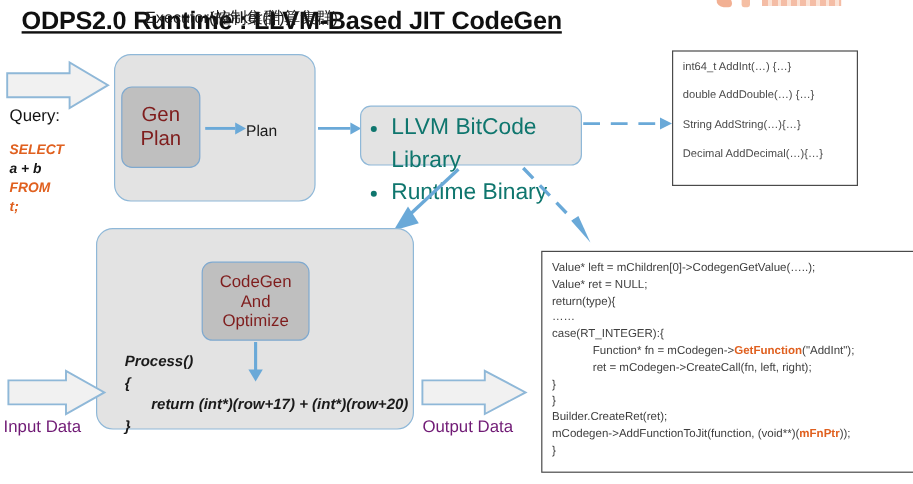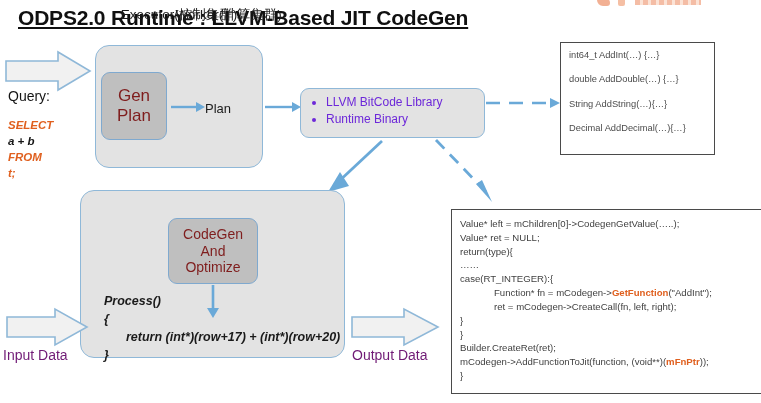--- a/index.html
+++ b/index.html
@@ -133,22 +133,22 @@
     border: 1px solid #8fb8d8;
     border-radius: 9px;
     box-sizing: border-box;
     padding: 5px 0 0 10px;
   }
   #library-box ul {
     margin: 0; padding: 0 0 0 15px;
     list-style: disc;
   }
   #library-box li {
-    font-size: 12px;
-    color: #6d28d9;
+    font-size: 19px;
+    color: #0f766e;
     line-height: 1.42;
   }
 
   
   #api-box {
     position: absolute;
     left: 560px; top: 42px;
     width: 155px; height: 113px;
     background: #ffffff;
     border: 1px solid #4a4a4a;

